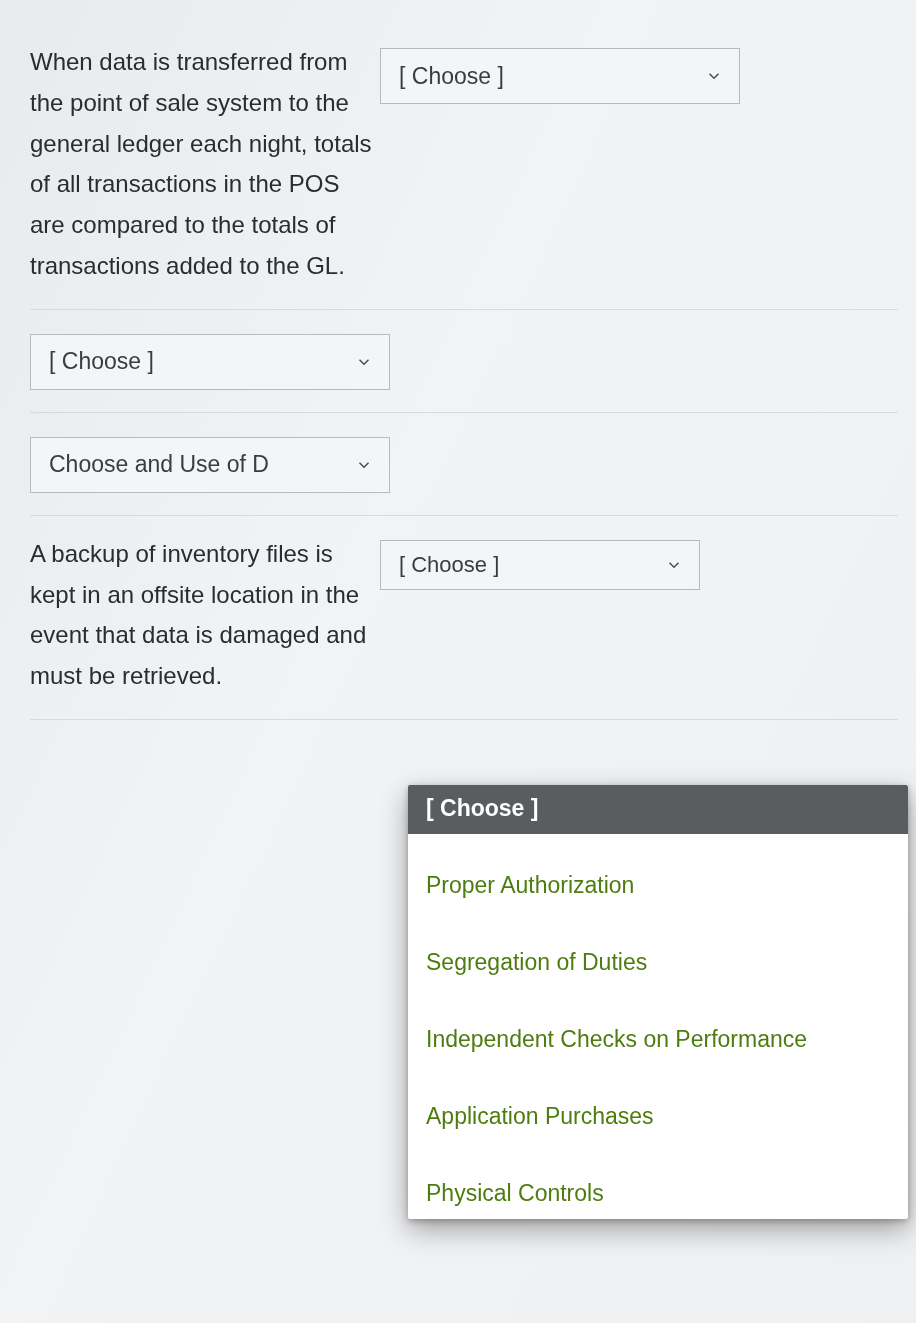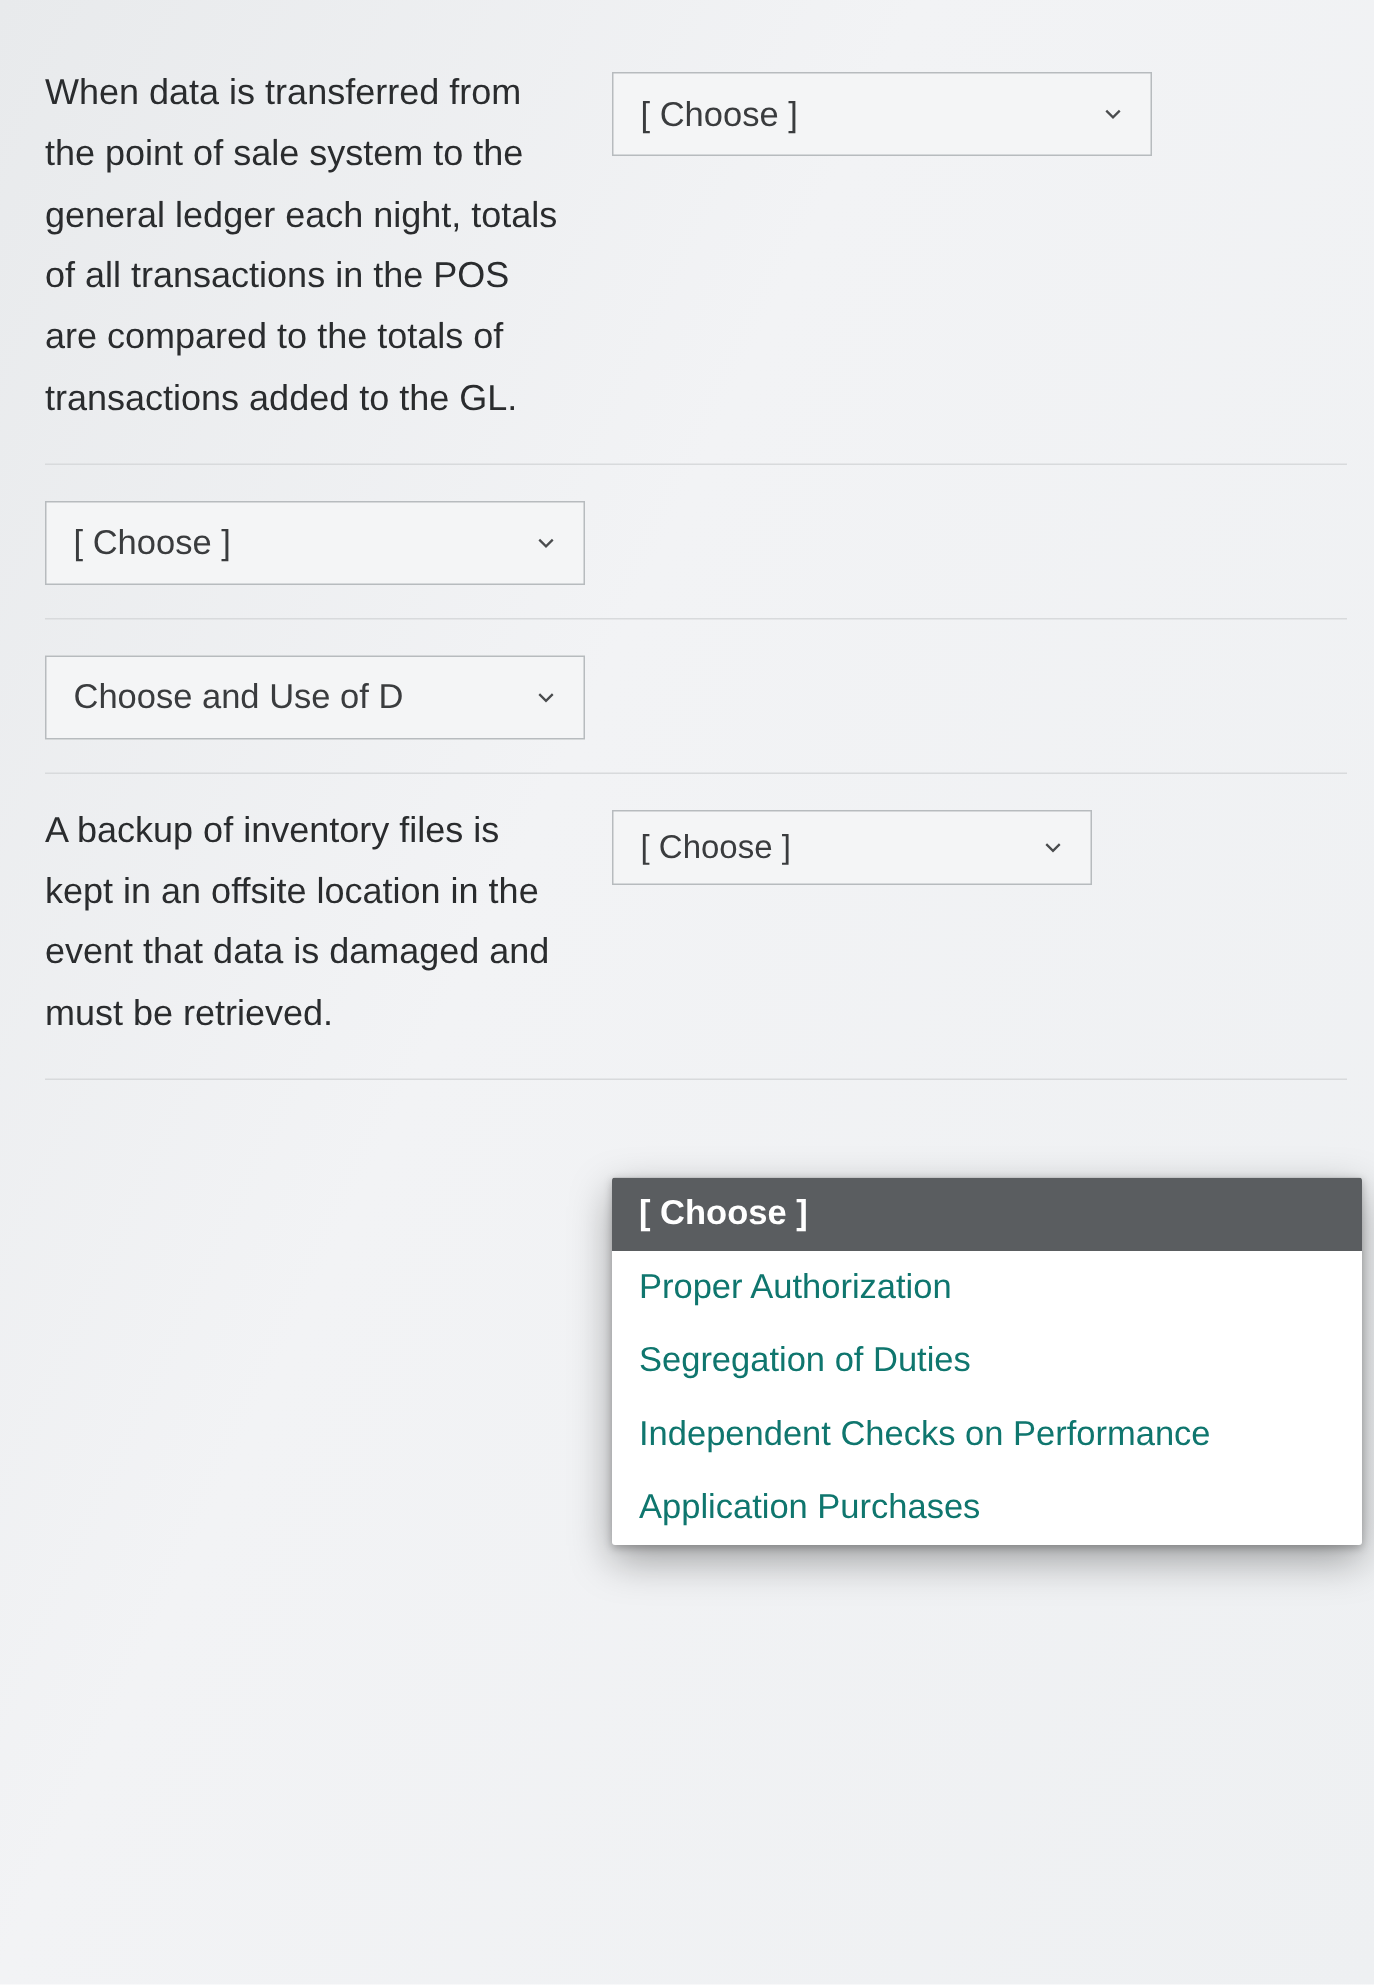--- a/index.html
+++ b/index.html
@@ -7,21 +7,21 @@
   body {
     font-family: -apple-system, "Segoe UI", "Helvetica Neue", Arial, sans-serif;
     background: linear-gradient(115deg, #e8eaec 0%, #f2f3f5 40%, #eef0f2 100%);
     color: #2b2d30;
     padding: 24px 18px 40px 30px;
     position: relative;
   }
   .item {
     display: flex;
     align-items: flex-start;
-    gap: 30px;
+    gap: 2px;
     padding: 18px 0 22px 0;
     border-bottom: 1px solid #d8dadc;
   }
   .item:last-child { border-bottom: none; }
   .prompt {
     flex: 0 0 348px;
     font-size: 24px;
     line-height: 1.7;
     color: #2a2c2e;
   }
@@ -68,24 +68,25 @@
   }
   .dropdown .dd-selected {
     background: #5a5d60;
     color: #ffffff;
     font-size: 23px;
     padding: 10px 18px 12px 18px;
     font-weight: 600;
   }
   .dropdown .dd-option {
     font-size: 23px;
-    color: #0f766e;
+    color: #4d7c0f;
     padding: 10px 18px 12px 18px;
     cursor: pointer;
     white-space: nowrap;
+    margin-top: 28px;
   }
 </style>
 </head>
 <body>
 
 <div class="item">
   <div class="prompt">When data is transferred from the point of sale system to the general ledger each night, totals of all transactions in the POS are compared to the totals of transactions added to the GL.</div>
   <div class="select-wrap">
     <div class="select-box">
       <span class="sel-text">[ Choose ]</span>
@@ -137,13 +138,14 @@
     </div>
   </div>
 </div>
 
 <div class="dropdown">
   <div class="dd-selected">[ Choose ]</div>
   <div class="dd-option">Proper Authorization</div>
   <div class="dd-option">Segregation of Duties</div>
   <div class="dd-option">Independent Checks on Performance</div>
   <div class="dd-option">Application Purchases</div>
+  <div class="dd-option">Physical Controls</div>
 </div>
 
 </body></html>

